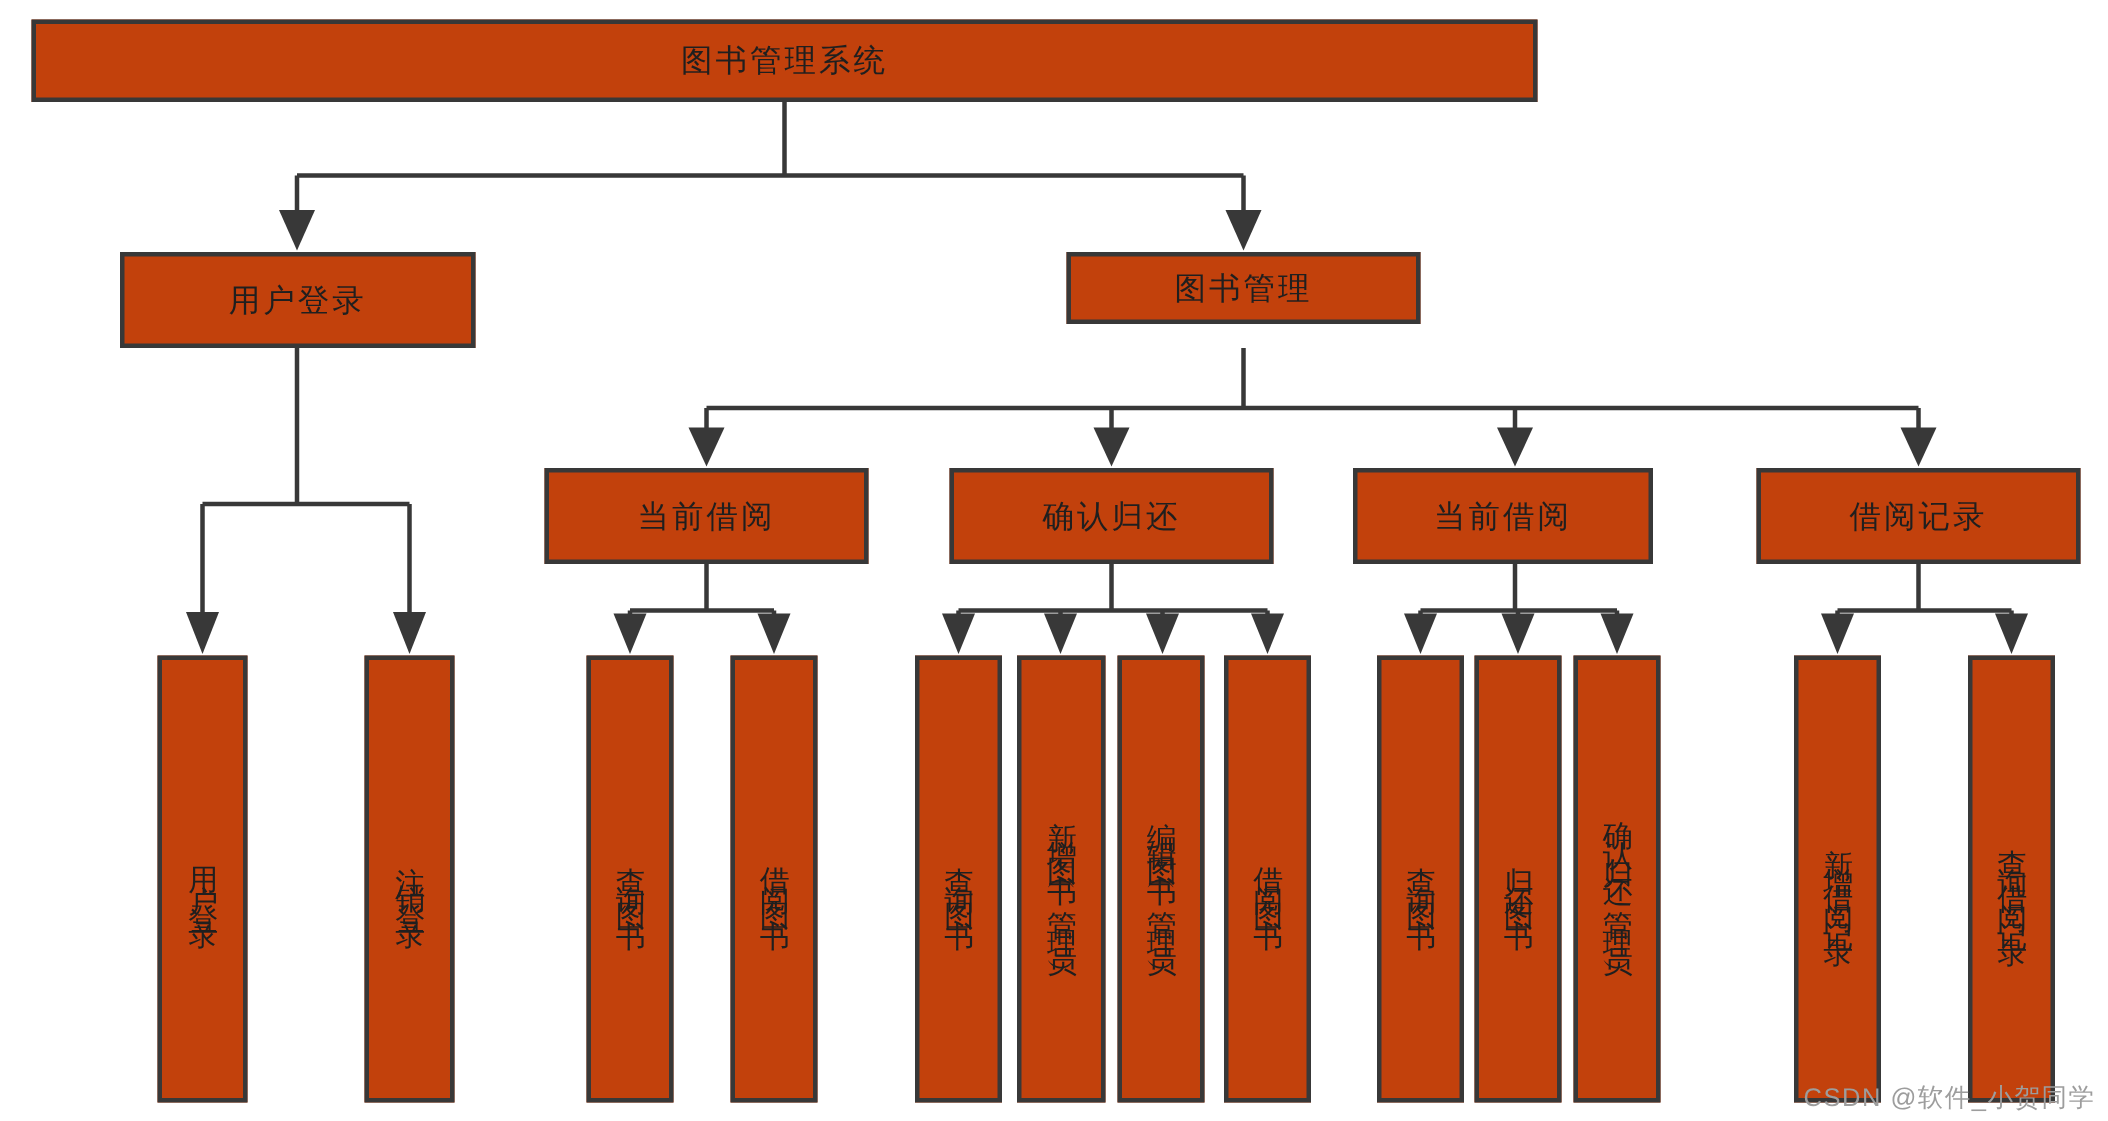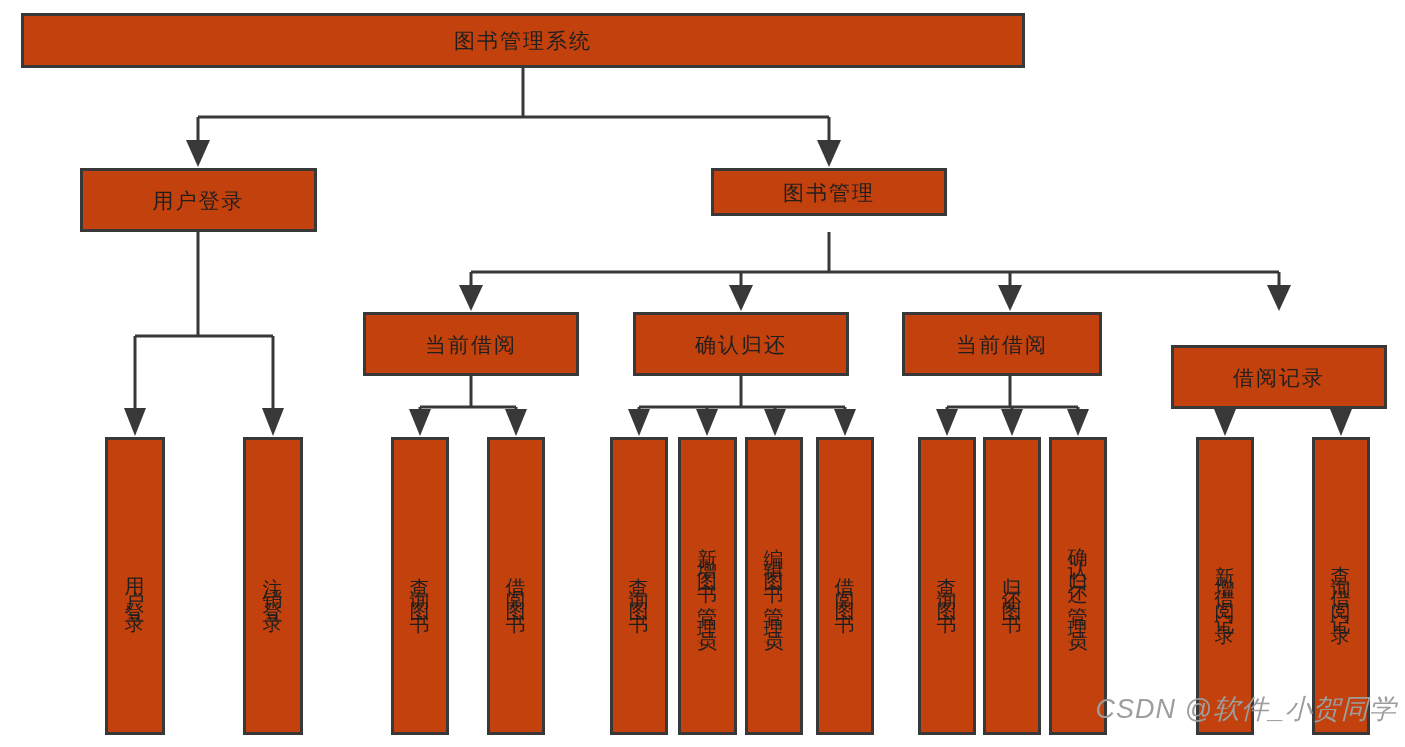--- a/index.html
+++ b/index.html
@@ -44,26 +44,25 @@
     writing-mode: vertical-rl;
     text-orientation: mixed;
     font-size: 20px;
     letter-spacing: 12px;
     line-height: 1;
     padding: 6px 0;
   }
   .watermark {
     position: absolute;
     right: 8px;
-    bottom: 20px;
-    font-size: 27px;
+    bottom: 4px;
+    font-size: 17px;
     color: #9d9d9d;
     letter-spacing: 1px;
     white-space: nowrap;
-    font-style: italic;
   }
 </style>
 </head>
 <body>
 
 <div class="canvas">
 
   <svg class="connectors" viewBox="0 0 1405 747" xmlns="http://www.w3.org/2000/svg">
 
     <path d="M523 68 V117 M198 117 H829 M198 117 V144 M829 117 V144" stroke="#383838" stroke-width="3" fill="none"></path>
@@ -102,21 +101,21 @@
   </svg>
 
   <div class="box hbox" style="left:21px; top:13px; width:1004px; height:55px;">图书管理系统</div>
 
   <div class="box hbox" style="left:80px; top:168px; width:237px; height:64px;">用户登录</div>
   <div class="box hbox" style="left:711px; top:168px; width:236px; height:48px;">图书管理</div>
 
   <div class="box hbox" style="left:363px; top:312px; width:216px; height:64px;">当前借阅</div>
   <div class="box hbox" style="left:633px; top:312px; width:216px; height:64px;">确认归还</div>
   <div class="box hbox" style="left:902px; top:312px; width:200px; height:64px;">当前借阅</div>
-  <div class="box hbox" style="left:1171px; top:312px; width:216px; height:64px;margin-top:33px;">借阅记录</div>
+  <div class="box hbox" style="left:1171px; top:312px; width:216px; height:64px;">借阅记录</div>
 
   <div class="box leaf" style="left:105px; width:60px;">用户登录</div>
   <div class="box leaf" style="left:243px; width:60px;">注销登录</div>
 
   <div class="box leaf" style="left:391px; width:58px;">查询图书</div>
   <div class="box leaf" style="left:487px; width:58px;">借阅图书</div>
 
   <div class="box leaf" style="left:610px; width:58px;">查询图书</div>
   <div class="box leaf" style="left:678px; width:59px;">新增图书（管理员）</div>
   <div class="box leaf" style="left:745px; width:58px;">编辑图书（管理员）</div>

